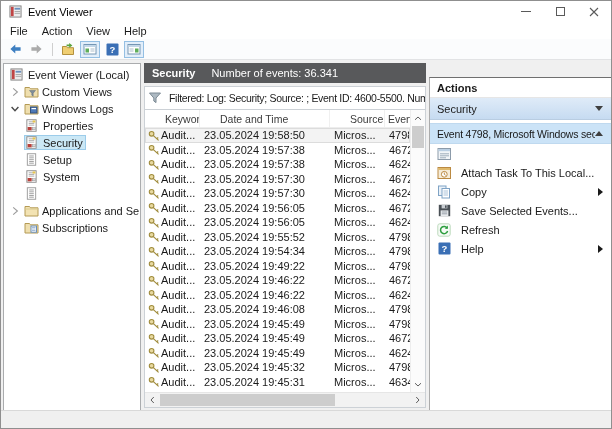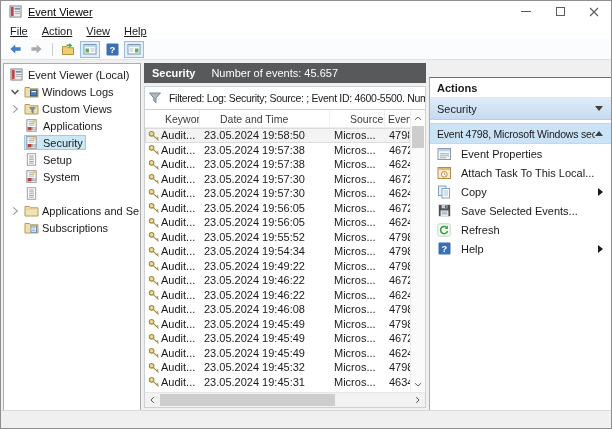--- a/index.html
+++ b/index.html
@@ -1,17 +1,17 @@
 <!DOCTYPE html>
 <html><head>
 <meta charset="utf-8">
 <style>
   html,body{margin:0;padding:0;background:#cfcfcf;}
   .window{position:relative;width:612px;height:429px;background:#fff;border:1px solid #8f8f8f;
-    box-sizing:border-box;font-family:"Liberation Sans",sans-serif;font-size:11px;color:#1a1a1a;overflow:hidden;text-decoration:underline;}
+    box-sizing:border-box;font-family:"Liberation Sans",sans-serif;font-size:11px;color:#1a1a1a;overflow:hidden;}
   
   .titlebar{height:21px;display:flex;align-items:center;padding-left:7px;background:#fff;}
   .app-icon{width:14px;height:14px;display:flex;margin-right:6px;}
   .title{font-size:11px;color:#000;}
   .win-controls{position:absolute;top:0;right:0;display:flex;}
   .wc{width:34px;height:21px;display:flex;align-items:center;justify-content:center;}
   .wc-min i{display:block;width:10px;height:1px;background:#5a5a5a;}
   .wc-max i{display:block;width:9px;height:9px;border:1px solid #5a5a5a;box-sizing:border-box;}
   
   .menubar{height:17px;display:flex;align-items:center;padding-left:2px;background:#fff;}
@@ -179,63 +179,63 @@
                   <rect x="2" y="2" width="3" height="10" fill="#c04545"></rect>
                   <rect x="6" y="3" width="6" height="2" fill="#6a8fbc"></rect>
                   <path d="M6 7h6M6 9h6" stroke="#a6a6a6"></path>
                 </svg>
               </span>
               <span class="tlabel">Event Viewer (Local)</span>
             </span>
           </div>
           <div class="tree-row lvl1">
             <span class="exp">
+              <svg width="8" height="10" viewBox="0 0 8 10">
+                <path d="M2.2 1.4 6.4 5 2.2 8.6" fill="none" stroke="#9b9b9b" stroke-width="1.1"></path>
+              </svg>
+            </span>
+            <span class="node">
+              <span class="ic">
+                <svg width="15" height="13" viewBox="0 0 15 13">
+                  <path d="M1 2.5h4.5l1 1.3H14V12H1z" fill="#efdfaf" stroke="#b49a55"></path>
+                  <path d="M5.5 5.5h6l-2.3 2.7v3l-1.4-1V8.2z" fill="#7e8c99" stroke="#5f6e7a" stroke-width="0.5"></path>
+                </svg>
+              </span>
+              <span class="tlabel">Custom Views</span>
+            </span>
+          </div>
+          <div class="tree-row lvl1">
+            <span class="exp">
               <svg width="10" height="8" viewBox="0 0 10 8">
                 <path d="M1.6 2 5 5.8 8.4 2" fill="none" stroke="#4a4a4a" stroke-width="1.4"></path>
               </svg>
             </span>
             <span class="node">
               <span class="ic">
                 <svg width="15" height="13" viewBox="0 0 15 13">
                   <path d="M1 2.5h4.5l1 1.3H14V12H1z" fill="#efdfaf" stroke="#b49a55"></path>
                   <rect x="6.5" y="5" width="6.5" height="6" fill="#4e7ab8" stroke="#33517c"></rect>
                   <rect x="7.5" y="6" width="4.5" height="1.2" fill="#fff"></rect>
                 </svg>
               </span>
               <span class="tlabel">Windows Logs</span>
-            </span>
-          </div>
-          <div class="tree-row lvl1">
-            <span class="exp">
-              <svg width="8" height="10" viewBox="0 0 8 10">
-                <path d="M2.2 1.4 6.4 5 2.2 8.6" fill="none" stroke="#9b9b9b" stroke-width="1.1"></path>
-              </svg>
-            </span>
-            <span class="node">
-              <span class="ic">
-                <svg width="15" height="13" viewBox="0 0 15 13">
-                  <path d="M1 2.5h4.5l1 1.3H14V12H1z" fill="#efdfaf" stroke="#b49a55"></path>
-                  <path d="M5.5 5.5h6l-2.3 2.7v3l-1.4-1V8.2z" fill="#7e8c99" stroke="#5f6e7a" stroke-width="0.5"></path>
-                </svg>
-              </span>
-              <span class="tlabel">Custom Views</span>
             </span>
           </div>
           <div class="tree-row lvl2">
             <span class="node">
               <span class="ic">
                 <svg width="13" height="13" viewBox="0 0 14 14">
                   <rect x="2" y="0.8" width="10" height="12.4" fill="#fff" stroke="#8b8b8b"></rect>
                   <path d="M4 3h6M4 4.8h6M4 6.6h6" stroke="#ababab"></path>
                   <rect x="8.2" y="1.6" width="3" height="2.2" fill="#e5c44c"></rect>
                   <rect x="2.8" y="8.6" width="4.4" height="3.6" fill="#b8413b"></rect>
                   <rect x="7.8" y="9.4" width="3.4" height="2.2" fill="#d9d9d9" stroke="#8b8b8b" stroke-width="0.5"></rect>
                 </svg>
               </span>
-              <span class="tlabel">Applications</span>
+              <span class="tlabel">Properties</span>
             </span>
           </div>
           <div class="tree-row lvl2 sel">
             <span class="node">
               <span class="ic">
                 <svg width="13" height="13" viewBox="0 0 14 14">
                   <rect x="2" y="0.8" width="10" height="12.4" fill="#fff" stroke="#8b8b8b"></rect>
                   <path d="M4 3h6M4 4.8h6M4 6.6h6" stroke="#ababab"></path>
                   <rect x="8.2" y="1.6" width="3" height="2.2" fill="#e5c44c"></rect>
                   <rect x="2.8" y="8.6" width="4.4" height="3.6" fill="#b8413b"></rect>
@@ -323,21 +323,21 @@
             <svg width="7" height="8" viewBox="0 0 7 8">
               <path d="M2.2 1 5 4 2.2 7" fill="none" stroke="#5e5e5e"></path>
             </svg>
           </span>
       </div>
     </div>
 
     <div class="log-panel">
       <div class="log-header">
         <span class="log-title">Security</span>
-        <span class="log-count">Number of events: 45.657</span>
+        <span class="log-count">Number of events: 36.341</span>
       </div>
       <div class="filter-bar">
         <span class="ic" id="funnel-icon">
             <svg width="14" height="12" viewBox="0 0 14 12">
               <path d="M1.5 1h11L8 6v4.6L5.8 9V6z" fill="#adb9c2" stroke="#7c8a94"></path>
             </svg>
           </span>
         <span class="filter-text">Filtered: Log: Security; Source: ; Event ID: 4600-5500. Num</span>
       </div>
       <div class="table-box">
@@ -644,21 +644,20 @@
       </div>
       <div id="action-items">
           <div class="action-item">
             <span class="ic">
               <svg width="15" height="14" viewBox="0 0 15 14">
                 <rect x="1" y="1.5" width="12.5" height="11" fill="#f2f5f8" stroke="#8c9baa"></rect>
                 <rect x="1.5" y="2" width="11.5" height="2.2" fill="#bacfe3"></rect>
                 <path d="M3 6.8h9M3 8.8h9M3 10.8h6" stroke="#9faebb"></path>
               </svg>
             </span>
-            <span class="lbl">Event Properties</span>
           </div>
           <div class="action-item">
             <span class="ic">
               <svg width="15" height="14" viewBox="0 0 15 14">
                 <rect x="1" y="1.5" width="12.5" height="11" fill="#f6ecd8" stroke="#bb8a42"></rect>
                 <rect x="1.5" y="2" width="11.5" height="2" fill="#e0b96b"></rect>
                 <circle cx="7.3" cy="8.3" r="2.9" fill="#fff" stroke="#bb8a42"></circle>
                 <path d="M7.3 6.5v1.8l1.4 1" stroke="#bb8a42" fill="none"></path>
               </svg>
             </span>

